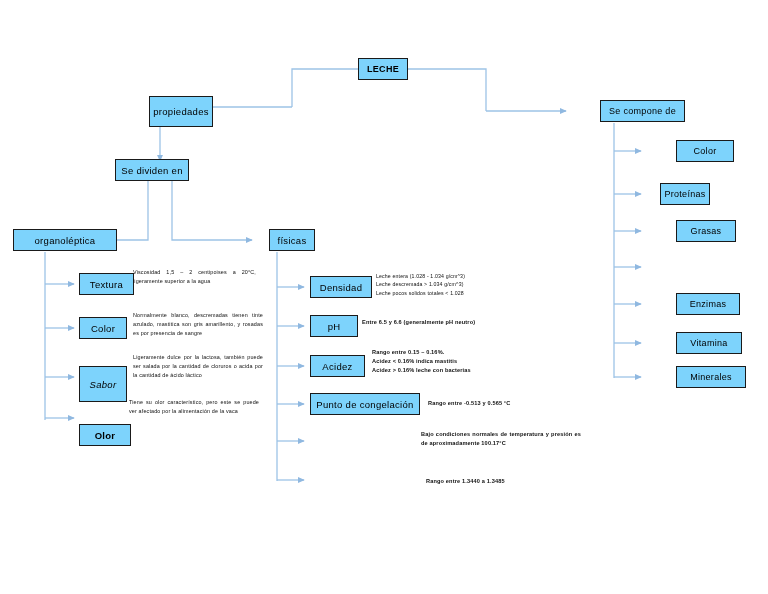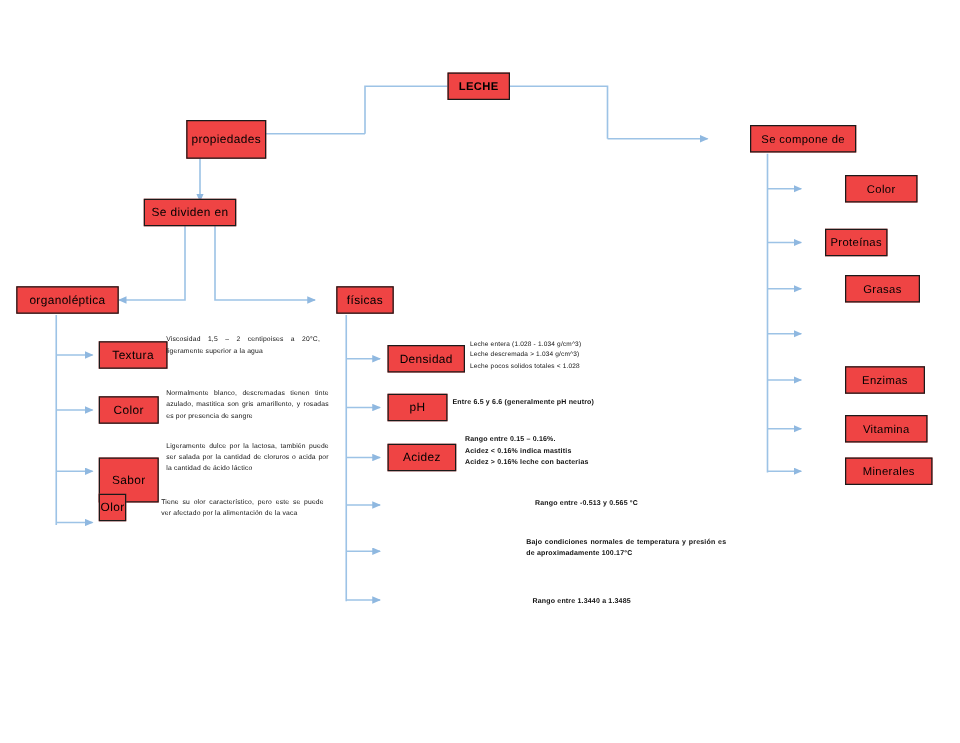--- a/index.html
+++ b/index.html
@@ -11,21 +11,21 @@
     overflow:hidden;
     position:relative;
   }
   #canvas{position:absolute;left:0;top:0;width:768px;height:594px;}
   svg.wires{position:absolute;left:0;top:0;width:768px;height:594px;pointer-events:none;}
 
   .node{
     position:absolute;
     box-sizing:border-box;
     border:1.4px solid #1a1a1a;
-    background:#ef4444;
+    background:#7dd3fc;
     display:flex;
     align-items:center;
     justify-content:center;
     text-align:center;
     white-space:nowrap;
     letter-spacing:.3px;
   }
   .n-leche{font-size:9px;font-weight:600;}
   .n-mid{font-size:9.5px;}
   .n-comp{font-size:9px;margin-left:33px;}
@@ -92,49 +92,50 @@
       <path d="M614,377 L641,377" marker-end="url(#ah)"></path>
     </g>
   </svg>
 
   <div class="node n-leche" style="left:358px;top:58px;width:50px;height:22px;">LECHE</div>
 
   <div class="node n-mid" style="left:105px;top:96px;width:64px;height:31px;margin-left:44px;">propiedades</div>
 
   <div class="node n-mid" style="left:115px;top:159px;width:74px;height:22px;">Se dividen en</div>
 
-  <div class="node n-sub" style="left:13px;top:229px;width:82px;height:22px;">organoléptica</div>
+  <div class="node n-sub" style="left:13px;top:229px;width:104px;height:22px;">organoléptica</div>
 
   <div class="node n-fis" style="left:254px;top:229px;width:46px;height:22px;margin-left:15px;">físicas</div>
 
   <div class="node n-sub" style="left:79px;top:273px;width:55px;height:22px;">Textura</div>
   <div class="note" style="left:133px;top:268px;width:123px;">Viscosidad 1,5 – 2 centipoises a 20°C, ligeramente superior a la agua</div>
 
   <div class="node n-sub" style="left:79px;top:317px;width:48px;height:22px;">Color</div>
   <div class="note" style="left:133px;top:311px;width:130px;">Normalmente blanco, descremadas tienen tinte azulado, mastitica son gris amarillento, y rosadas es por presencia de sangre</div>
 
-  <div class="node n-sub" style="left:79px;top:366px;width:48px;height:36px;">Sabor</div>
+  <div class="node n-sub" style="left:79px;top:366px;width:48px;height:36px;font-style:italic;">Sabor</div>
   <div class="note" style="left:133px;top:353px;width:130px;">Ligeramente dulce por la lactosa, también puede ser salada por la cantidad de cloruros o acida por la cantidad de ácido láctico</div>
 
-  <div class="node n-sub" style="left:79px;top:395px;width:22px;height:22px;">Olor</div>
+  <div class="node n-sub" style="left:79px;top:424px;width:52px;height:22px;font-weight:bold;">Olor</div>
   <div class="note" style="left:129px;top:398px;width:130px;">Tiene su olor característico, pero este se puede ver afectado por la alimentación de la vaca</div>
 
   <div class="node n-sub" style="left:310px;top:276px;width:62px;height:22px;">Densidad</div>
   <div class="note small" style="left:376px;top:272px;width:180px;white-space:pre-line;text-align:left;">Leche entera (1.028 - 1.034 g/cm^3)
 Leche descremada &gt; 1.034 g/cm^3)
 Leche pocos solidos totales &lt; 1.028</div>
 
   <div class="node n-sub" style="left:310px;top:315px;width:48px;height:22px;">pH</div>
   <div class="note bold" style="left:362px;top:318px;width:152px;">Entre 6.5 y 6.6 (generalmente pH neutro)</div>
 
   <div class="node n-sub" style="left:310px;top:355px;width:55px;height:22px;">Acidez</div>
   <div class="note bold" style="left:372px;top:348px;width:180px;white-space:pre-line;text-align:justify;">Rango entre 0.15 – 0.16%.
 Acidez &lt; 0.16% indica mastitis
 Acidez &gt; 0.16% leche con bacterias</div>
 
+  <div class="node n-sub" style="left:310px;top:393px;width:110px;height:22px;">Punto de congelación</div>
   <div class="note bold" style="left:428px;top:399px;width:140px;text-align:left;">Rango entre -0.513 y 0.565 °C</div>
 
   <div class="note bold" style="left:421px;top:430px;width:160px;">Bajo condiciones normales de temperatura y presión es de aproximadamente 100.17°C</div>
 
   <div class="note bold" style="left:426px;top:477px;width:140px;text-align:left;">Rango entre 1.3440 a 1.3485</div>
 
   <div class="node n-comp" style="left:567px;top:100px;width:85px;height:22px;">Se compone de</div>
 
   <div class="node n-comp" style="left:643px;top:140px;width:58px;height:22px;">Color</div>
   <div class="node n-comp" style="left:627px;top:183px;width:50px;height:22px;">Proteínas</div>

